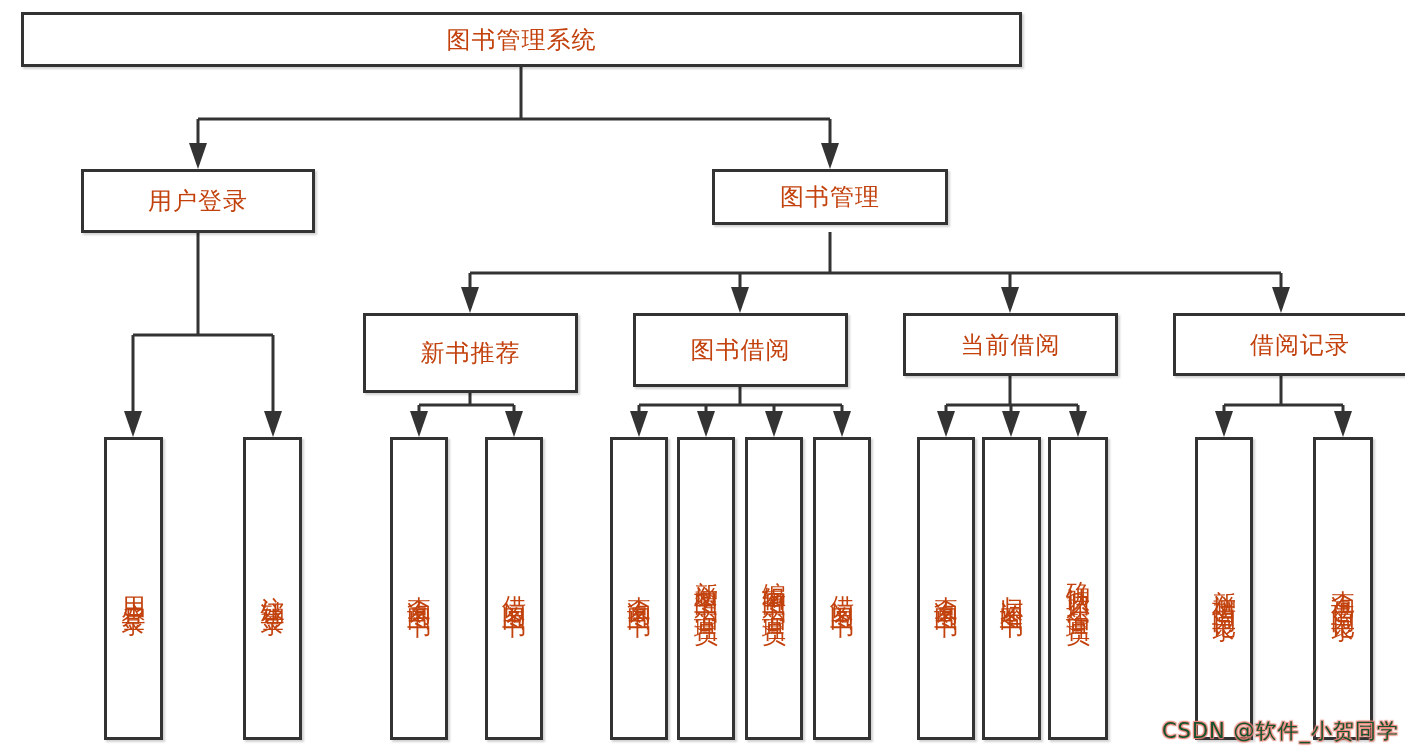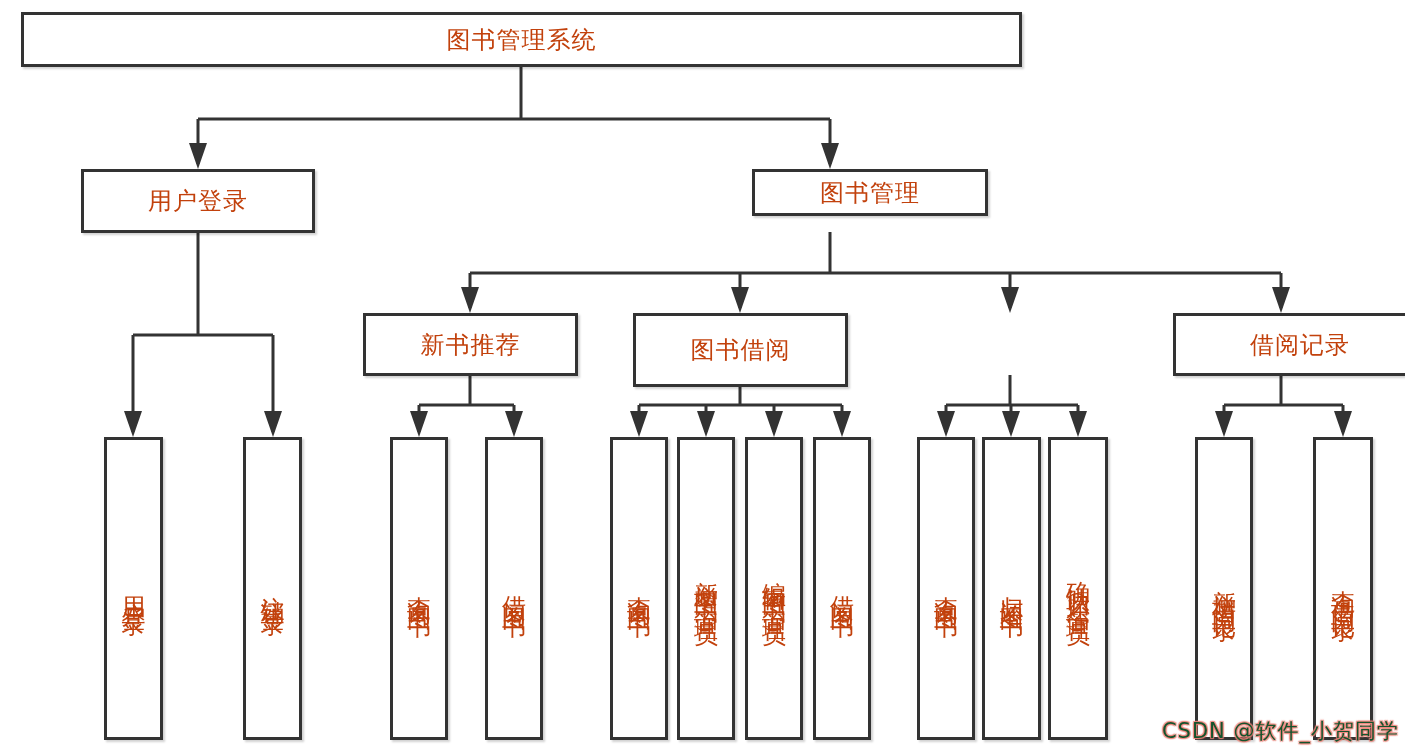--- a/index.html
+++ b/index.html
@@ -100,29 +100,32 @@
     </g>
   </svg>
 
   <div class="node" style="left:21px; top:12px; width:1001px; height:55px;">
     <span>图书管理系统</span>
   </div>
 
   <div class="node" style="left:81px; top:169px; width:234px; height:64px;">
     <span>用户登录</span>
   </div>
-  <div class="node" style="left:712px; top:169px; width:236px; height:47px;margin-left:40px;">
+  <div class="node" style="left:712px; top:169px; width:236px; height:56px;">
     <span>图书管理</span>
   </div>
 
-  <div class="node" style="left:363px; top:313px; width:215px; height:63px;text-align:right;">
+  <div class="node" style="left:363px; top:313px; width:215px; height:80px;text-align:right;">
     <span>新书推荐</span>
   </div>
   <div class="node" style="left:633px; top:313px; width:215px; height:74px;">
     <span>图书借阅</span>
+  </div>
+  <div class="node" style="left:903px; top:313px; width:215px; height:63px;">
+    <span>当前借阅</span>
   </div>
   <div class="node" style="left:1173px; top:313px; width:254px; height:63px;">
     <span>借阅记录</span>
   </div>
 
   <div class="node vertical" style="left:104px; top:437px; width:59px; height:303px;">
     <span>用户登录</span>
   </div>
   <div class="node vertical" style="left:243px; top:437px; width:59px; height:303px;">
     <span>注销登录</span>

